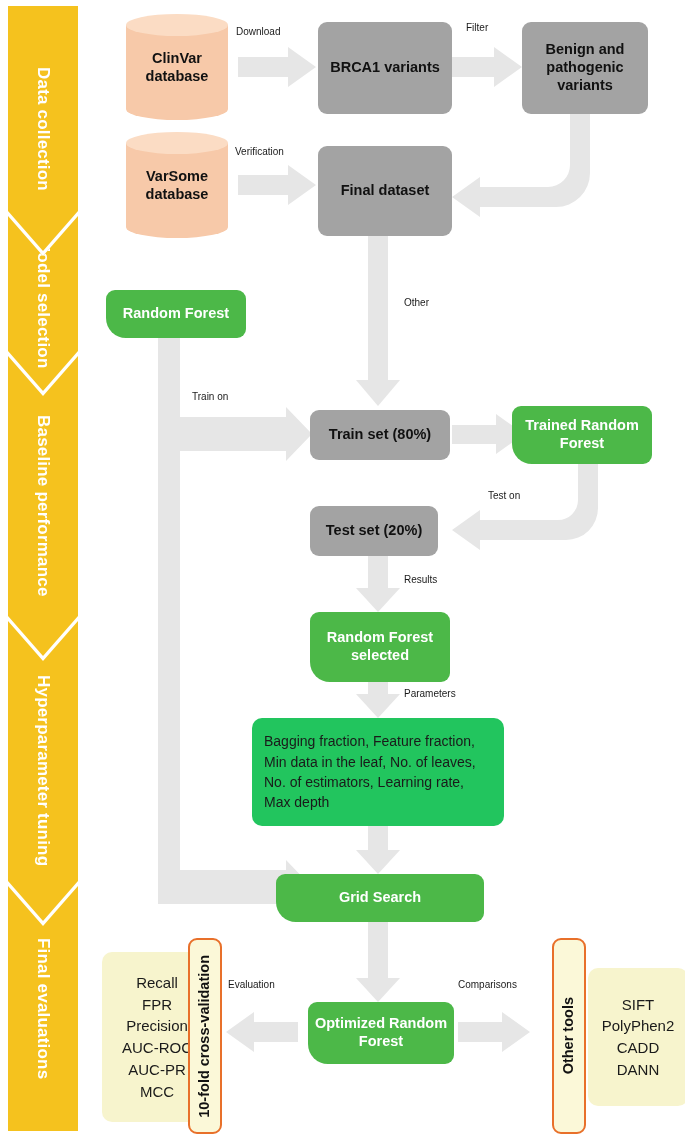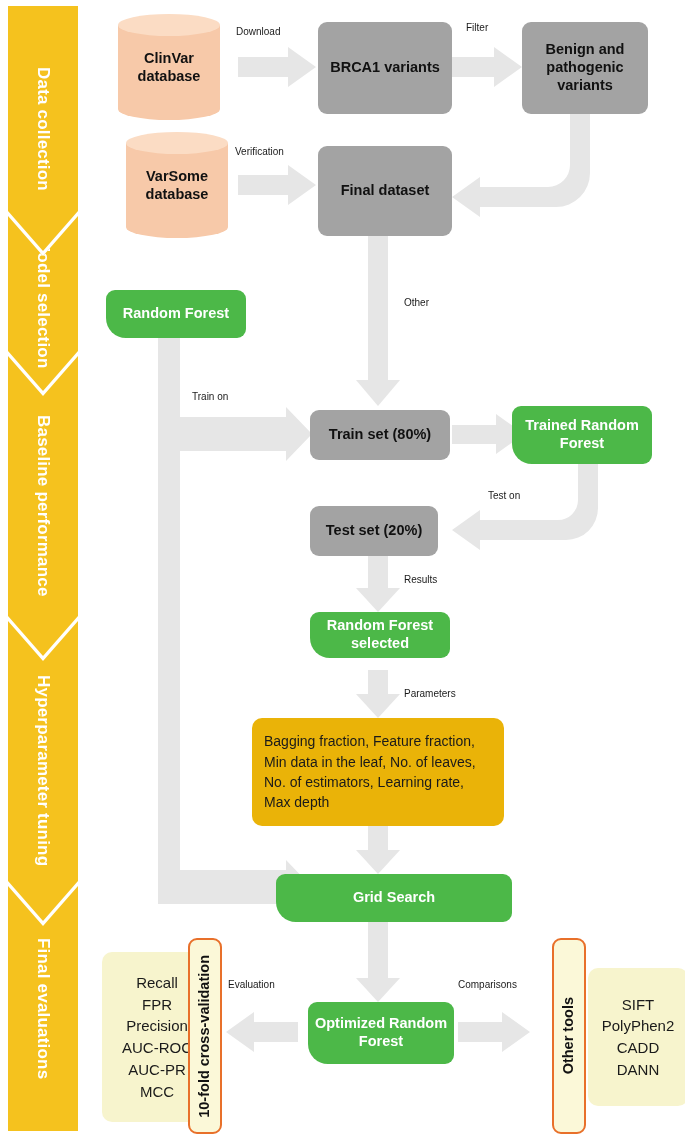--- a/index.html
+++ b/index.html
@@ -7,21 +7,21 @@
   #canvas{position:relative;width:685px;height:1139px;overflow:hidden;background:#fff;}
 
   
   .node{position:absolute;box-sizing:border-box;display:flex;align-items:center;
         justify-content:center;text-align:center;line-height:1.22;}
 
   .box-green-light{background:#a3a3a3;border-radius:9px;color:#111;
         font-weight:bold;font-size:14.5px;}
   .box-green-dark{background:#4cb848;color:#ffffff;font-weight:bold;font-size:14.5px;
         border-radius:9px 9px 9px 20px;}
-  .box-yellow{background:#eab308;border-radius:10px;color:#1a1a1a;font-size:14px;
+  .box-yellow{background:#22c55e;border-radius:10px;color:#1a1a1a;font-size:14px;
         font-weight:normal;text-align:left;justify-content:flex-start;
         padding:10px 12px;line-height:1.45;}
   .box-yellow-plain{background:#f7f4cd;border-radius:10px;color:#1a1a1a;font-size:15px;
         font-weight:normal;line-height:1.45;}
   .box-yellow-outline{background:#fbf8d8;border:2px solid #e8702a;border-radius:9px;
         color:#111;font-weight:bold;font-size:14.5px;}
 
   .vert-text{writing-mode:vertical-rl;text-orientation:mixed;}
 
   
@@ -101,21 +101,21 @@
       <span class="ctxt vert-text">Baseline performance</span>
     </div>
     <div class="chev" style="top:615px;height:300px;clip-path:polygon(0 0,50% 40px,100% 0,100% 260px,50% 300px,0 260px);">
       <span class="ctxt vert-text">Hyperparameter tuning</span>
     </div>
     <div class="chev" style="top:880px;height:245px;clip-path:polygon(0 0,50% 40px,100% 0,100% 100%,0 100%);">
       <span class="ctxt vert-text">Final evaluations</span>
     </div>
   </div>
 
-  <div class="cyl" style="left:118px;top:14px;width:102px;height:106px;">
+  <div class="cyl" style="left:126px;top:14px;width:102px;height:106px;">
     <div class="bot"></div>
     <div class="body"></div>
     <div class="top"></div>
     <div class="lbl">ClinVar database</div>
   </div>
 
   <div class="cyl" style="left:126px;top:132px;width:102px;height:106px;">
     <div class="bot"></div>
     <div class="body"></div>
     <div class="top"></div>
@@ -143,29 +143,29 @@
   </div>
 
   <div class="node box-green-dark" style="left:512px;top:406px;width:140px;height:58px;">
     <span>Trained Random Forest</span>
   </div>
 
   <div class="node box-green-light" style="left:310px;top:506px;width:128px;height:50px;">
     <span>Test set (20%)</span>
   </div>
 
-  <div class="node box-green-dark" style="left:310px;top:612px;width:140px;height:46px;">
+  <div class="node box-green-dark" style="left:310px;top:612px;width:140px;height:70px;">
     <span>Random Forest selected</span>
   </div>
 
   <div class="node box-yellow" style="left:252px;top:718px;width:252px;height:108px;">
     <span>Bagging fraction, Feature fraction, Min data in the leaf, No. of leaves, No. of estimators, Learning rate, Max depth</span>
   </div>
 
-  <div class="node box-green-dark" style="left:276px;top:874px;width:236px;height:48px;">
+  <div class="node box-green-dark" style="left:276px;top:874px;width:208px;height:48px;">
     <span>Grid Search</span>
   </div>
 
   <div class="node box-green-dark" style="left:308px;top:1002px;width:146px;height:62px;">
     <span>Optimized Random Forest</span>
   </div>
 
   <div class="node box-yellow-plain" style="left:102px;top:952px;width:110px;height:170px;white-space:pre-line;">
     <span>Recall
 FPR

